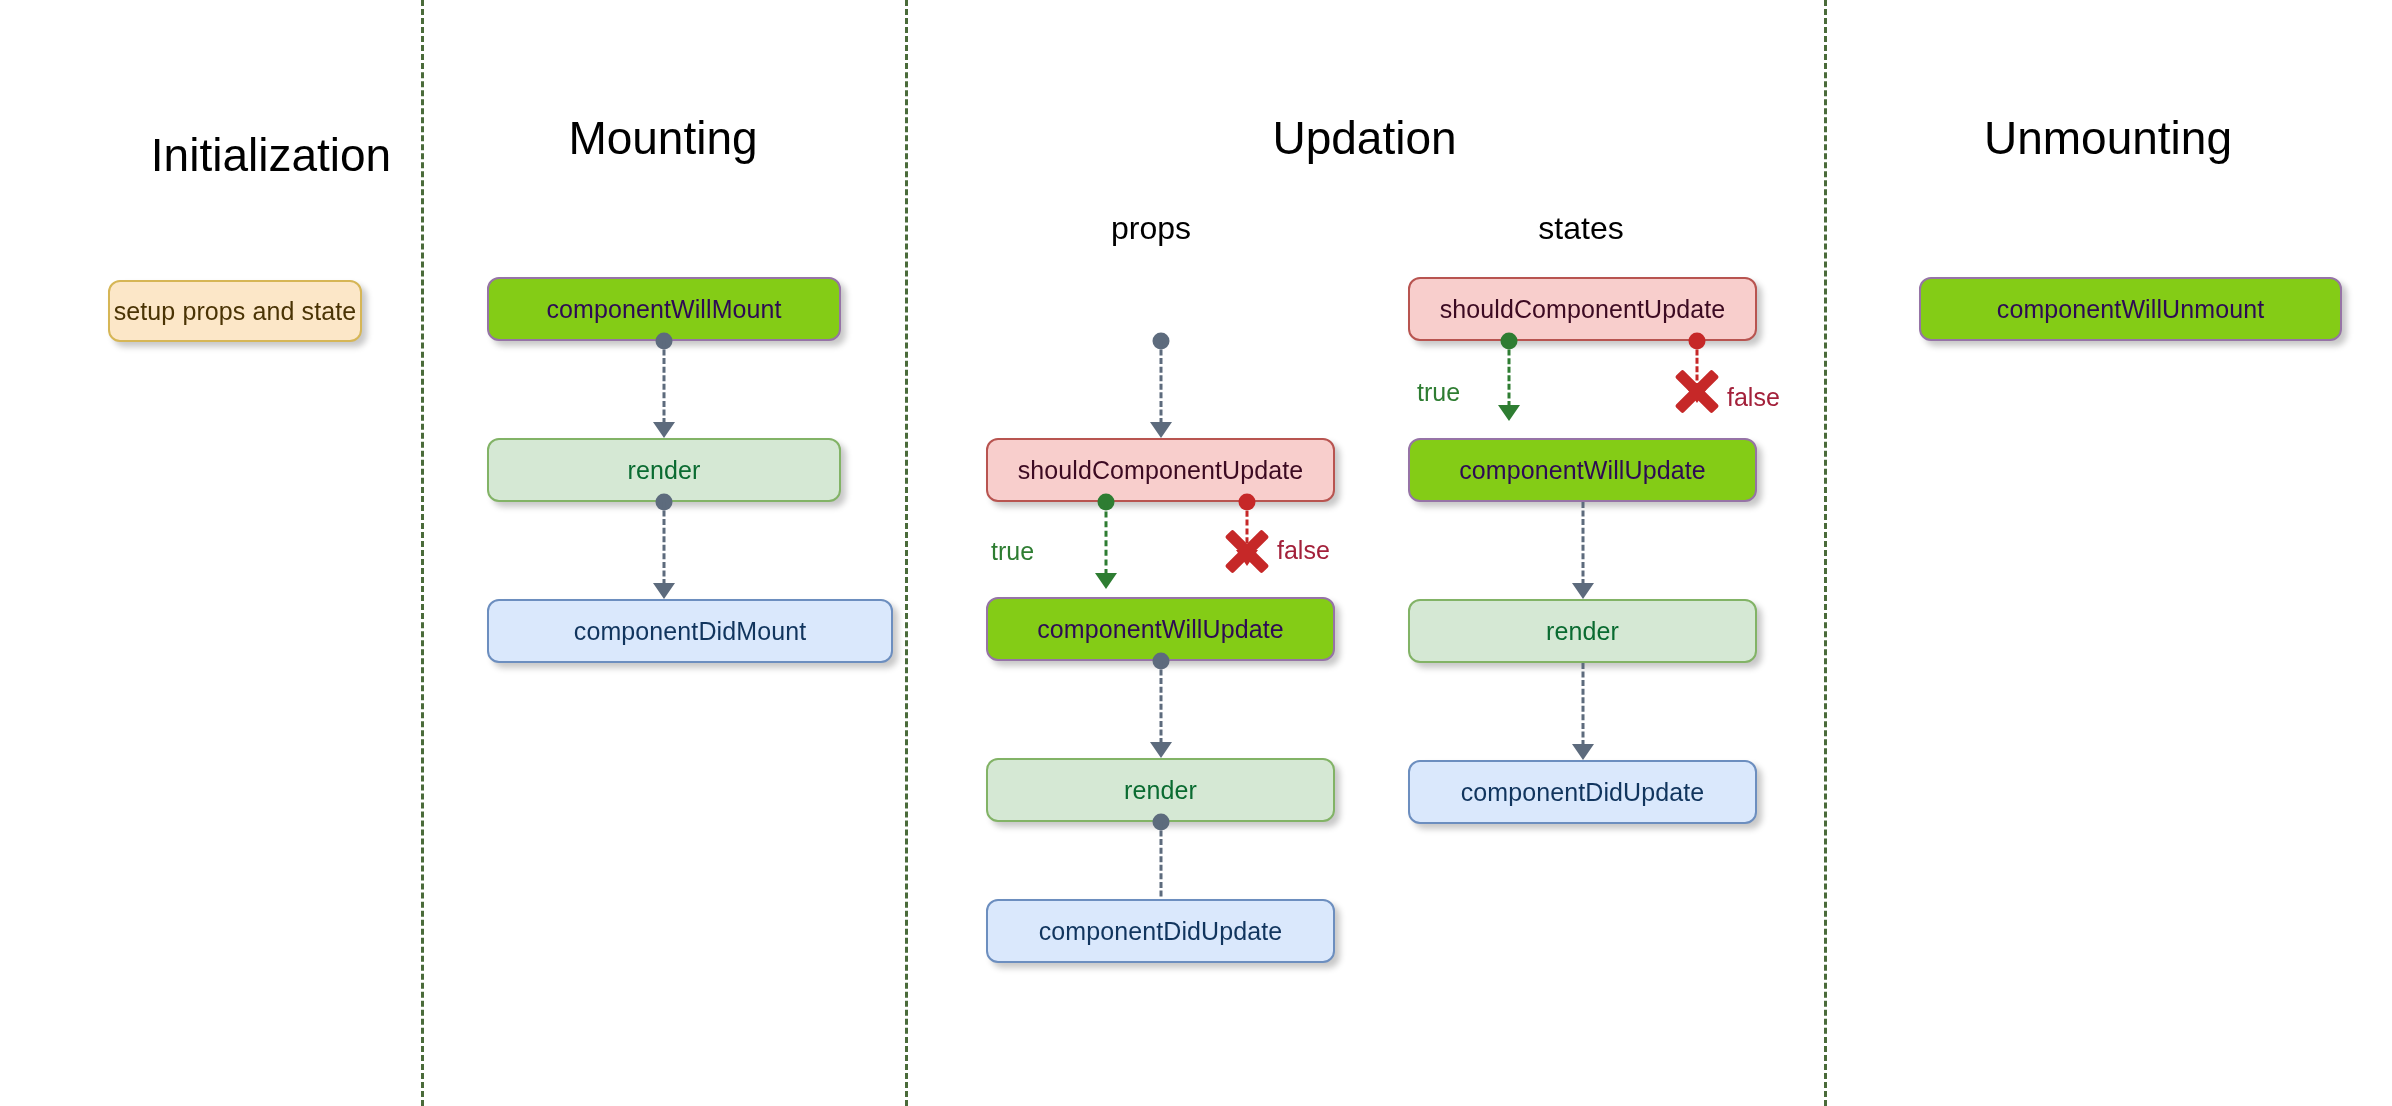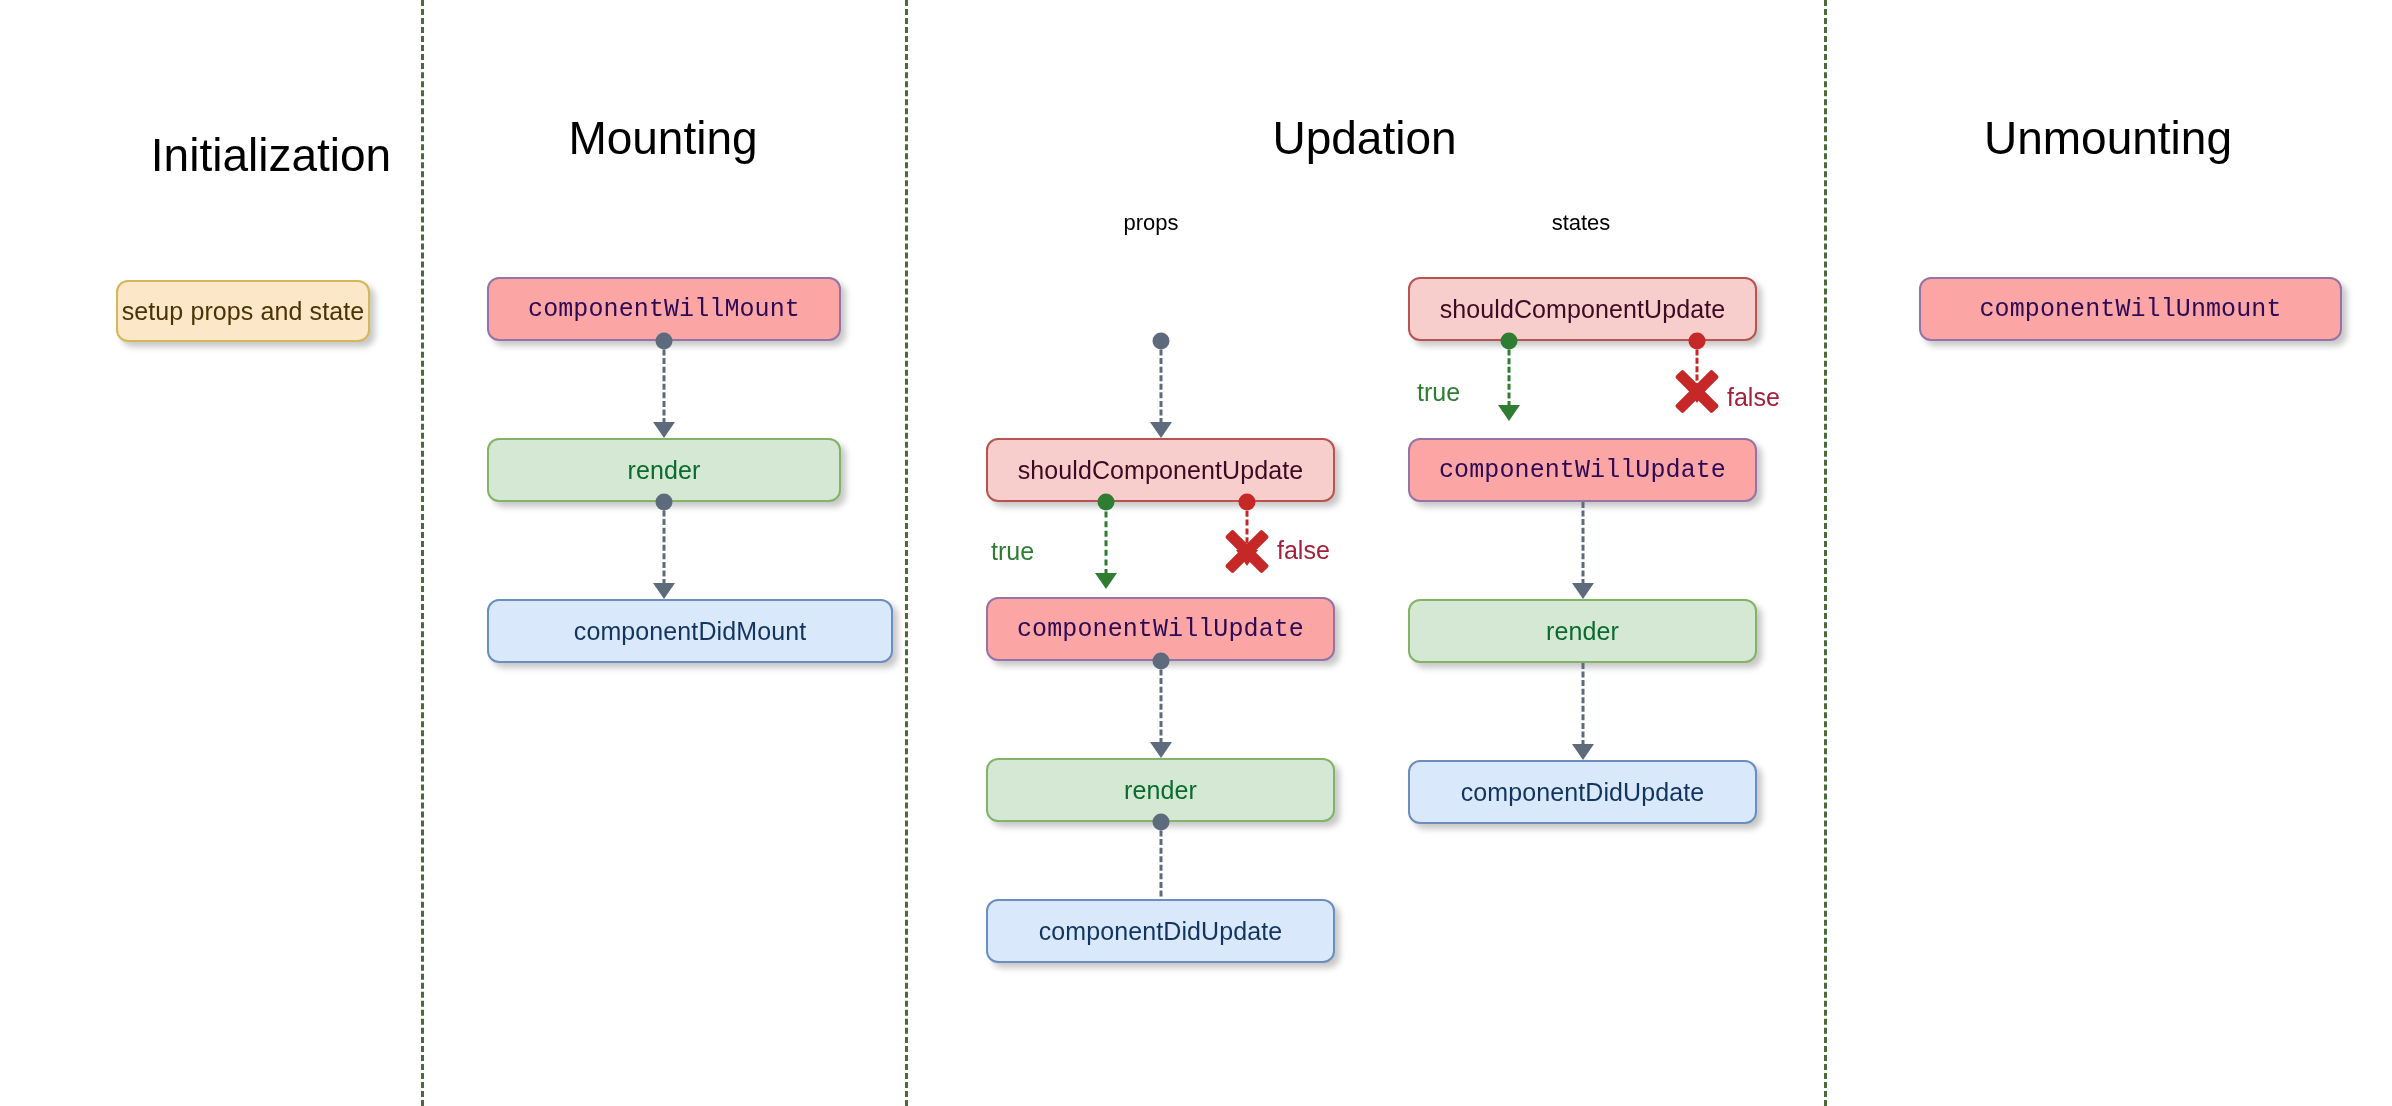--- a/index.html
+++ b/index.html
@@ -25,21 +25,21 @@
     color:#000000;
     font-size:46px;
     font-weight:400;
     line-height:1;
     white-space:nowrap;
   }
   .sub-title{
     position:absolute;
     text-align:center;
     color:#000000;
-    font-size:22px;
+    font-size:32px;
     font-weight:400;
     line-height:1;
     white-space:nowrap;
   }
 
   
   .node{
     position:absolute;
     box-sizing:border-box;
     display:flex;
@@ -48,21 +48,21 @@
     border-radius:12px;
     border-width:2px;
     border-style:solid;
     font-size:25px;
     font-weight:400;
     letter-spacing:.1px;
     box-shadow:5px 5px 6px rgba(0,0,0,.22);
     white-space:nowrap;
   }
   .n-orange{background:#fce7c8;border-color:#d6b656;color:#4a3405;}
-  .n-purple{background:#fca5a5;border-color:#9673a6;color:#2d0a55;font-family:Liberation Mono, monospace;}
+  .n-purple{background:#84cc16;border-color:#9673a6;color:#2d0a55;}
   .n-green {background:#d5e8d4;border-color:#82b366;color:#0a6b31;}
   .n-blue  {background:#dae8fc;border-color:#6c8ebf;color:#11355e;}
   .n-cyan  {background:#b0f0f7;border-color:#2ab5ba;color:#25404a;}
   .n-red   {background:#f8cecc;border-color:#b85450;color:#3c0a22;}
 
   
   .conn{position:absolute;}
   .conn-line{
     position:absolute;left:50%;top:0;
     width:0;transform:translateX(-50%);
@@ -127,21 +127,21 @@
   <div class="divider" style="left:1824px;"></div>
 
   <div class="col-title" style="left:0px;top:132px;width:446px;margin-left:48px;">Initialization</div>
   <div class="col-title" style="left:421px;top:115px;width:484px;">Mounting</div>
   <div class="col-title" style="left:905px;top:115px;width:919px;">Updation</div>
   <div class="col-title" style="left:1824px;top:115px;width:568px;">Unmounting</div>
 
   <div class="sub-title" style="left:986px;top:212px;width:330px;">props</div>
   <div class="sub-title" style="left:1416px;top:212px;width:330px;">states</div>
 
-  <div class="node n-orange" style="left:116px;top:280px;width:254px;height:62px;">
+  <div class="node n-orange" style="left:108px;top:280px;width:254px;height:62px;">
     <span>setup props and state</span>
   </div>
 
   <div class="node n-purple" style="left:487px;top:277px;width:354px;height:64px;">
     <span>componentWillMount</span>
   </div>
 
   <div class="conn" style="left:587px;top:341px;width:154px;height:97px;">
     <div class="dot gray"></div>
     <div class="conn-line gray" style="height:83px;"></div>

